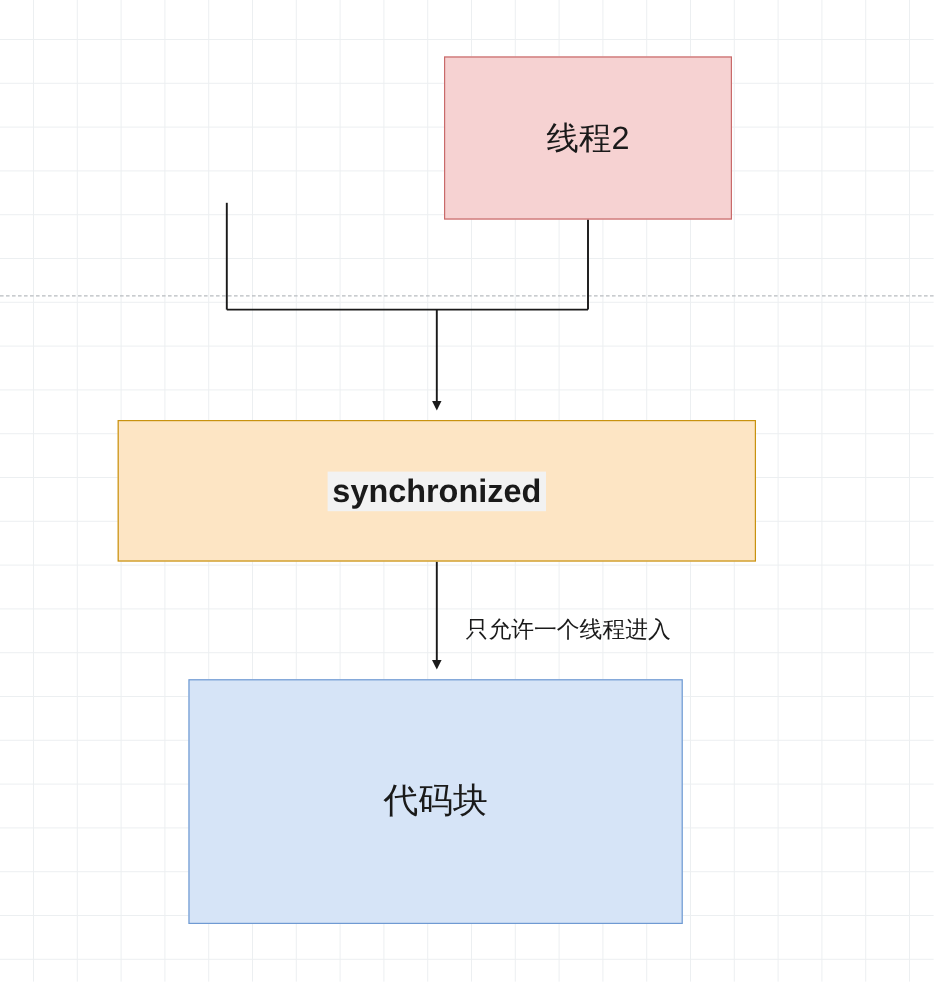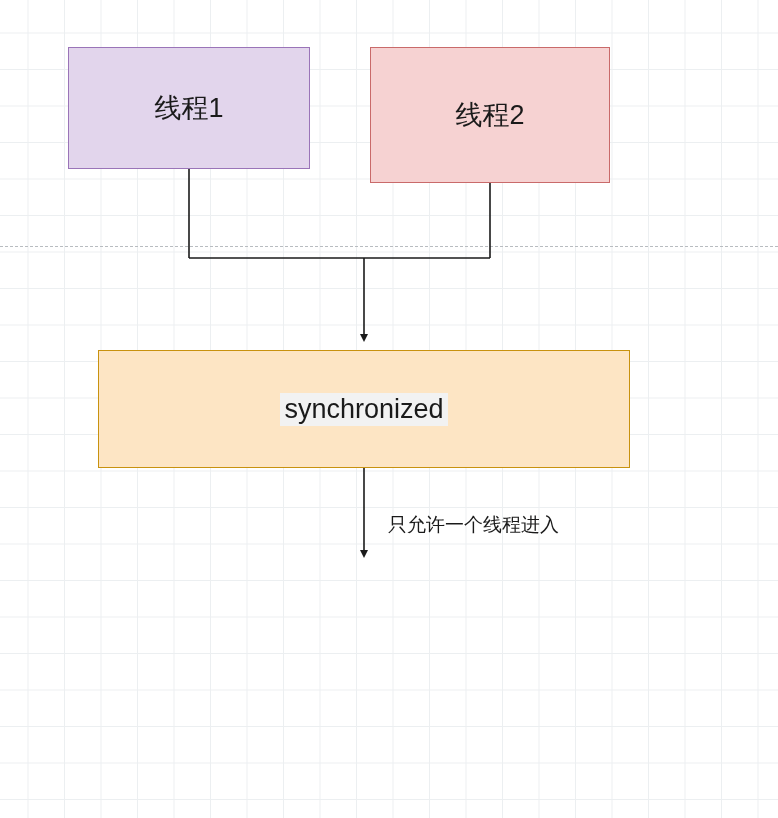--- a/index.html
+++ b/index.html
@@ -61,20 +61,21 @@
   }
   .node-sync {
     left: 98px;
     top: 350px;
     width: 532px;
     height: 118px;
     background: #fde5c4;
     border: 1.5px solid #c8920f;
     font-size: 27px;
     color: #1a1a1a;
+    font-weight: bold;
   }
   .node-sync .sel {
     background: #f2f2f2;
     padding: 1px 4px;
   }
   .node-code {
     left: 157px;
     top: 566px;
     width: 412px;
     height: 204px;
@@ -126,29 +127,29 @@
 
     <path d="M490,169 L490,258" stroke="#1a1a1a" stroke-width="1.6" fill="none"></path>
 
     <path d="M189,258 L490,258" stroke="#1a1a1a" stroke-width="1.6" fill="none"></path>
 
     <path d="M364,258 L364,340" stroke="#1a1a1a" stroke-width="1.6" fill="none" marker-end="url(#arrow)"></path>
 
     <path d="M364,468 L364,556" stroke="#1a1a1a" stroke-width="1.6" fill="none" marker-end="url(#arrow)"></path>
   </svg>
 
-  <div class="node node-thread1">
-    <span>线程1</span>
-  </div>
 
   <div class="node node-thread2">
     <span>线程2</span>
   </div>
 
   <div class="node node-sync">
     <span class="sel">synchronized</span>
   </div>
 
+  <div class="node node-code">
+    <span>代码块</span>
+  </div>
 
   <div class="edge-label">只允许一个线程进入</div>
 
 
 </div>
 
 </body></html>

